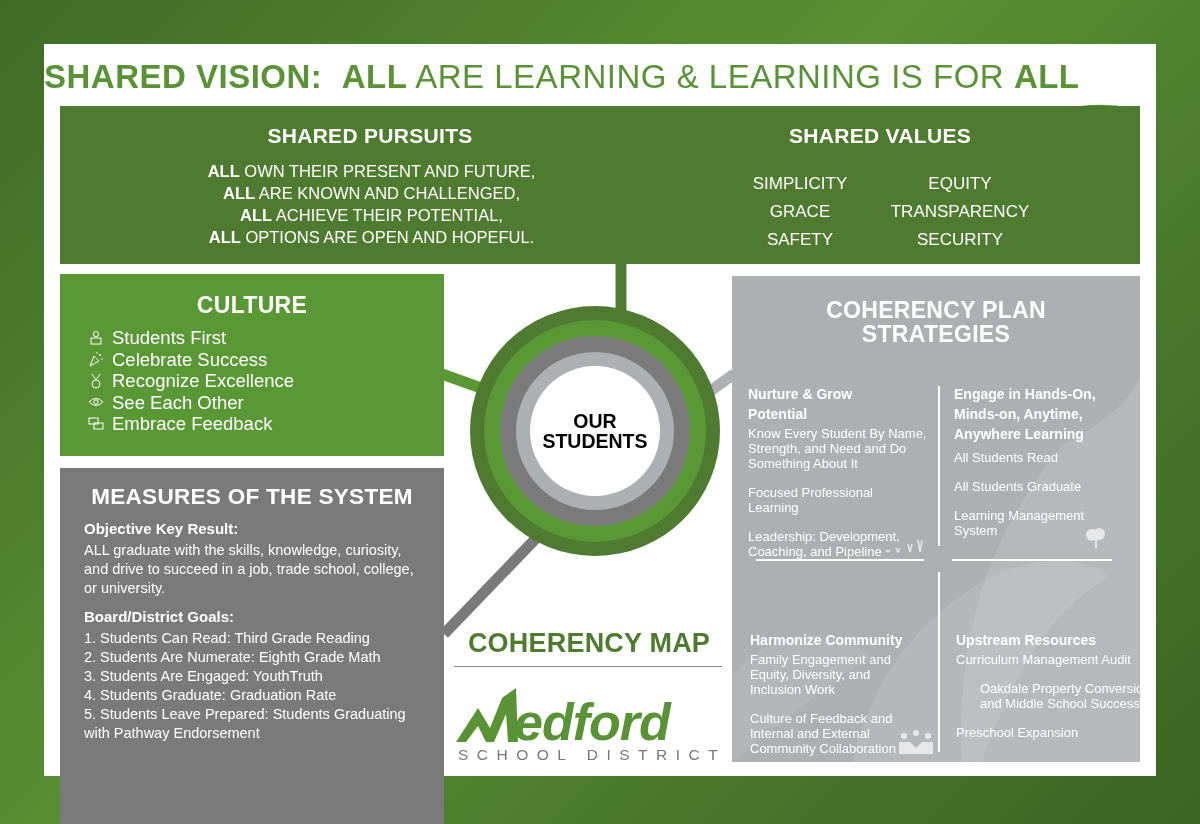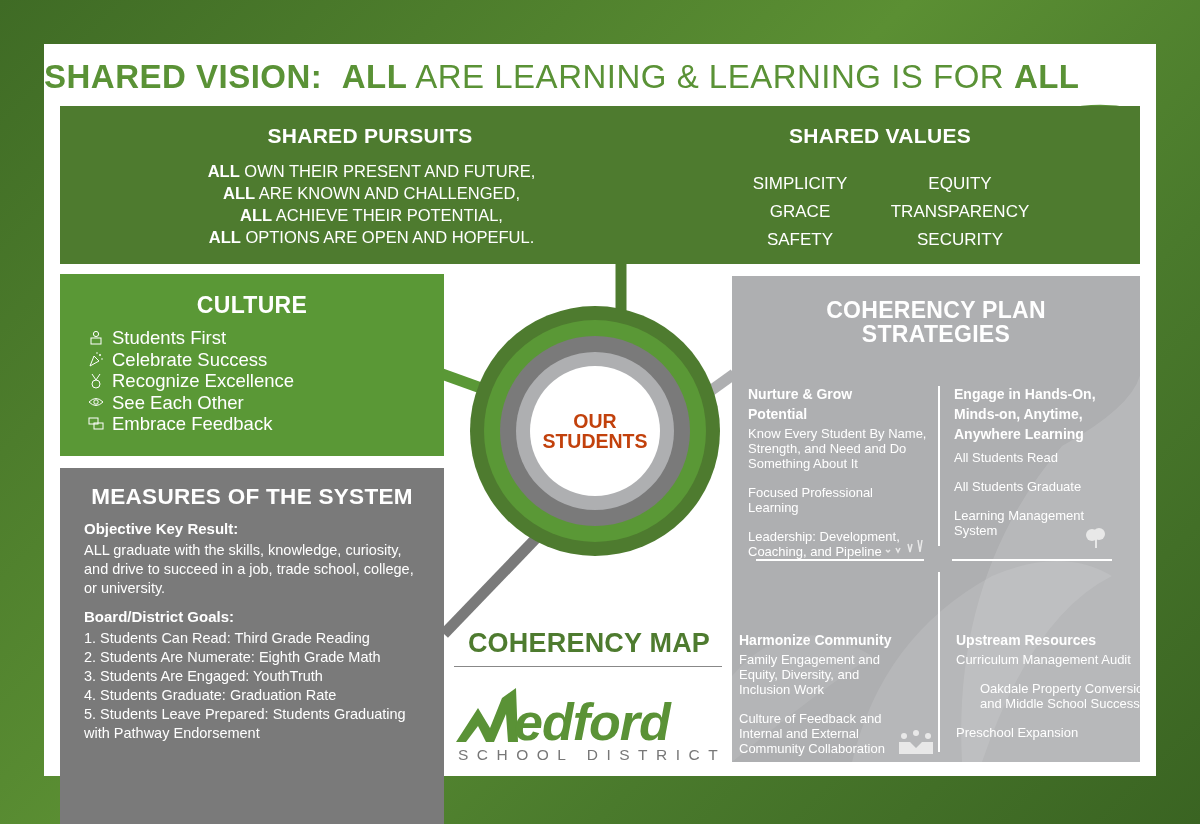--- a/index.html
+++ b/index.html
@@ -57,21 +57,21 @@
   .measures .sec-title { font-size: 22.5px; text-align: center; margin-top: 16px; }
   .measures .sub { font-size: 15px; font-weight: 700; margin: 10px 0 0 24px; }
   .measures .body { font-size: 14.5px; line-height: 19px; margin: 4px 22px 0 24px; }
   .measures ol { list-style: none; margin: 4px 0 0 24px; font-size: 14.5px; line-height: 19px; }
   
   .ring-wrap { position: absolute; left: 426px; top: 262px; width: 250px; height: 250px; }
   .ring { position: absolute; border-radius: 50%; }
   .our-students {
     position: absolute; left: 0; top: 0; width: 250px; height: 250px;
     display: flex; align-items: center; justify-content: center; flex-direction: column;
-    color: #c2410c; font-weight: 700; font-size: 19.5px; line-height: 20px; text-align: left;
+    color: #000000; font-weight: 700; font-size: 19.5px; line-height: 20px; text-align: left;
   }
   
   .map-title {
     position: absolute; left: 408px; top: 584px; width: 274px; text-align: center;
     color: #4e7b2f; font-size: 27px; font-weight: 700; letter-spacing: 0.2px;
   }
   .map-rule { position: absolute; left: 410px; top: 622px; width: 268px; height: 1px; background: #888; }
   .logo { position: absolute; left: 412px; top: 640px; width: 266px; height: 84px; }
   .logo-word {
     position: absolute; left: 58px; top: 8px; color: #5a9236; font-size: 52px; font-weight: 700;
@@ -260,21 +260,21 @@
       <div class="qi" style="margin-top:6px;">All Students Read</div>
       <div class="qi">All Students Graduate</div>
       <div class="qi" style="width:175px;">Learning Management System</div>
     </div>
     <svg class="qicon" style="left:352px;top:250px;" width="24" height="24" viewBox="0 0 24 24">
       <circle cx="8" cy="9" r="6" fill="#e8e8e8"></circle>
         <circle cx="15" cy="8" r="6" fill="#e8e8e8"></circle>
         <rect x="11" y="12" width="2" height="10" fill="#e8e8e8"></rect>
     </svg>
 
-    <div class="quad" style="left:7px;top:354px;">
+    <div class="quad" style="left:18px;top:354px;">
       <div class="qh">Harmonize Community</div>
       <div class="qi" style="width:170px;">Family Engagement and Equity, Diversity, and Inclusion Work</div>
       <div class="qi">Culture of Feedback and Internal and External Community Collaboration</div>
     </div>
     <svg class="qicon" style="left:166px;top:452px;" width="36" height="28" viewBox="0 0 36 28">
       <circle cx="6" cy="8" r="3" fill="#e8e8e8"></circle>
         <circle cx="18" cy="5" r="3" fill="#e8e8e8"></circle>
         <circle cx="30" cy="8" r="3" fill="#e8e8e8"></circle>
       <path d="M1 26 L1 14 L12 14 L18 20 L24 14 L35 14 L35 26 Z" fill="#e8e8e8"></path>
     </svg>

